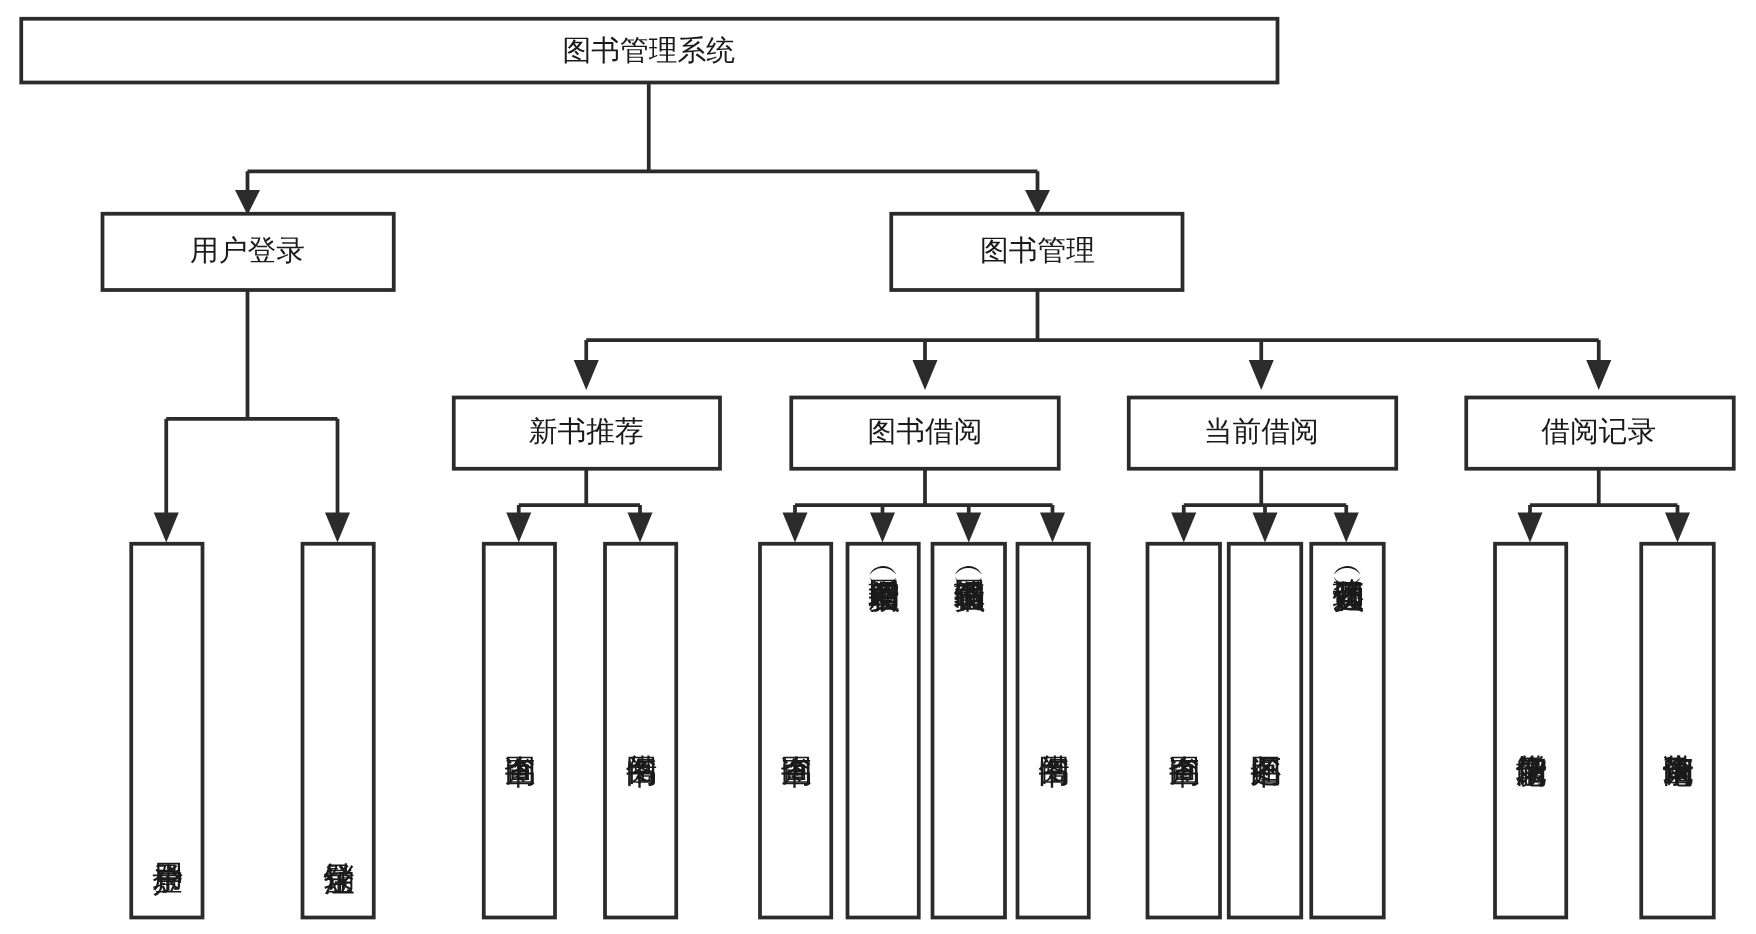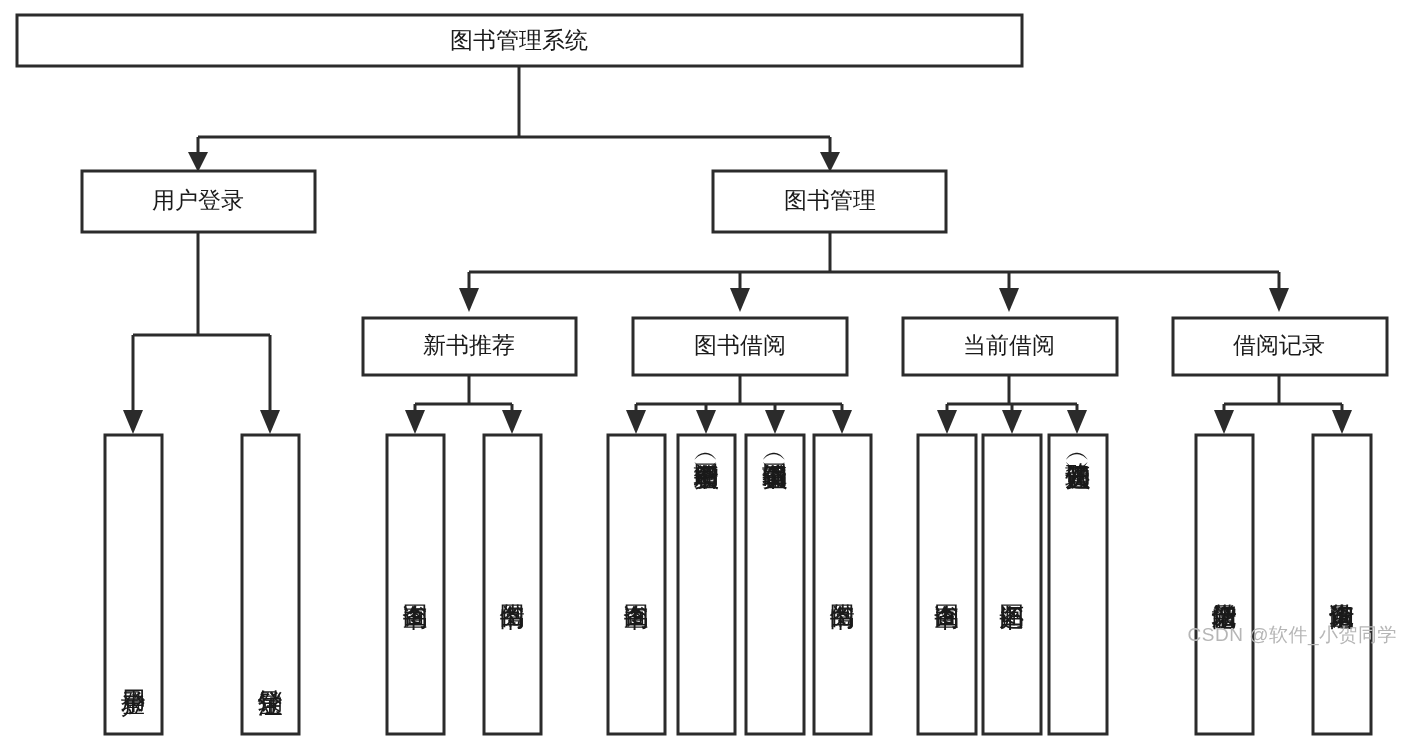--- a/index.html
+++ b/index.html
@@ -294,14 +294,13 @@
       <rect class="node-box" x="1313" y="435" width="58" height="299"></rect>
       <foreignObject class="vbox-fo" x="1313" y="435" width="58" height="299">
         <div xmlns="http://www.w3.org/1999/xhtml" class="vbox-inner align-center">
           <div class="vlabel">查询借阅记录</div>
         </div>
       </foreignObject>
     </g>
 
   </svg>
 
-  <div class="watermark">CSDN @软件_小贺同学</div>
 </div>
 
 </body></html>

